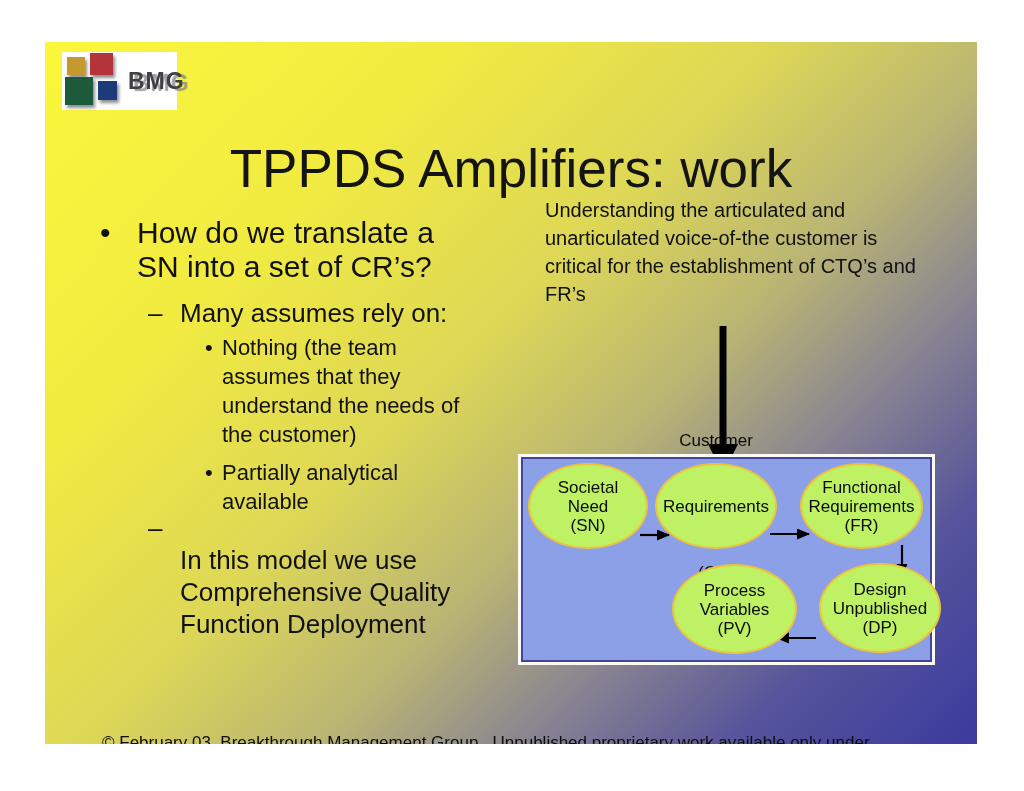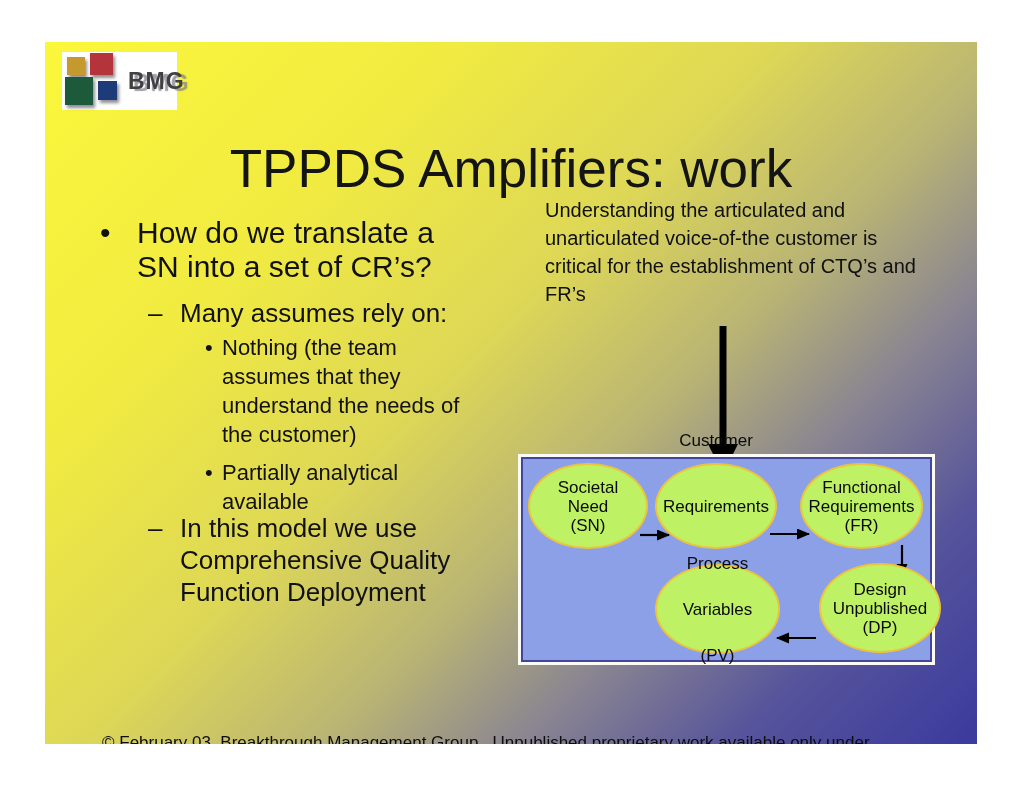--- a/index.html
+++ b/index.html
@@ -50,21 +50,21 @@
   
   .row { display: flex; position: absolute; }
   .b1 { left: 55px; top: 174px; width: 380px; font-size: 30px; line-height: 34px; }
   .b1 .marker { width: 37px; flex: none; }
   .b1 .txt { width: 335px; }
   .sub { font-size: 26px; line-height: 32px; }
   .sub .marker { width: 32px; flex: none; }
   .sub1 { left: 103px; top: 255px; width: 340px; }
   .sub1 .txt { width: 300px; }
   .sub2 { left: 103px; top: 470px; width: 340px; }
-  .sub2 .txt { width: 300px; }
+  .sub2 .txt { width: 300px; margin-top: 32px; }
   .l3list { position: absolute; left: 160px; top: 291px; width: 275px; }
   .l3item { display: flex; font-size: 22px; line-height: 29px; margin-bottom: 9px; }
   .l3item .marker { width: 17px; flex: none; }
   .l3item .txt { width: 252px; }
 
   
   .note {
     position: absolute; left: 500px; top: 154px; width: 372px;
     font-size: 20px; line-height: 28px; color: #101010;
   }
@@ -86,21 +86,21 @@
     border: 2px solid #ECC43C;
     border-radius: 50%;
     display: flex; flex-direction: column;
     align-items: center; justify-content: center;
     text-align: center;
     font-size: 17px; line-height: 19px; color: #0a0a0a;
   }
   .node-sn { left: 5px;   top: 4px;   width: 120px; height: 86px; }
   .node-cr { left: 132px; top: 4px;   width: 122px; height: 86px; gap: 47px; }
   .node-fr { left: 277px; top: 4px;   width: 123px; height: 86px; text-align: right; }
-  .node-pv { left: 132px; top: 105px; width: 125px; height: 90px; gap: 27px; }
+  .node-pv { left: 149px; top: 105px; width: 125px; height: 90px; }
   .node-dp { left: 296px; top: 104px; width: 122px; height: 90px; }
   .flows { position: absolute; left: 0; top: 0; }
 
   
   .footer {
     position: absolute; left: 57px; top: 646px; width: 870px;
     font-size: 17px; line-height: 22px; color: #0d0d0d;
     white-space: pre-wrap;
   }
   .footer span { display: block; }

